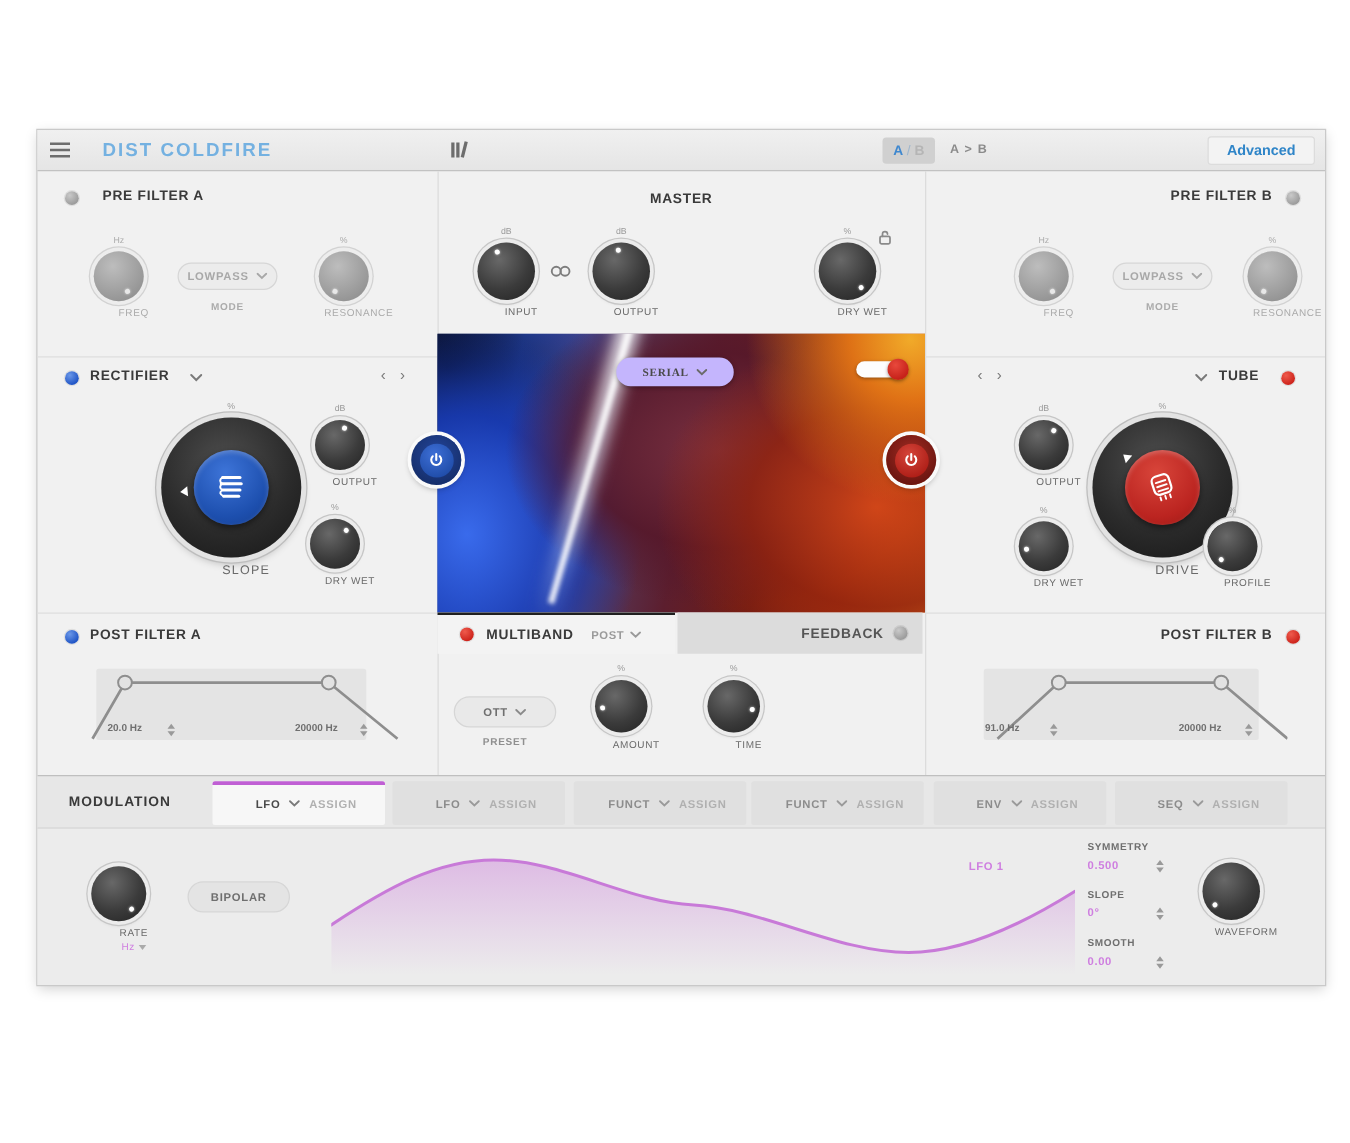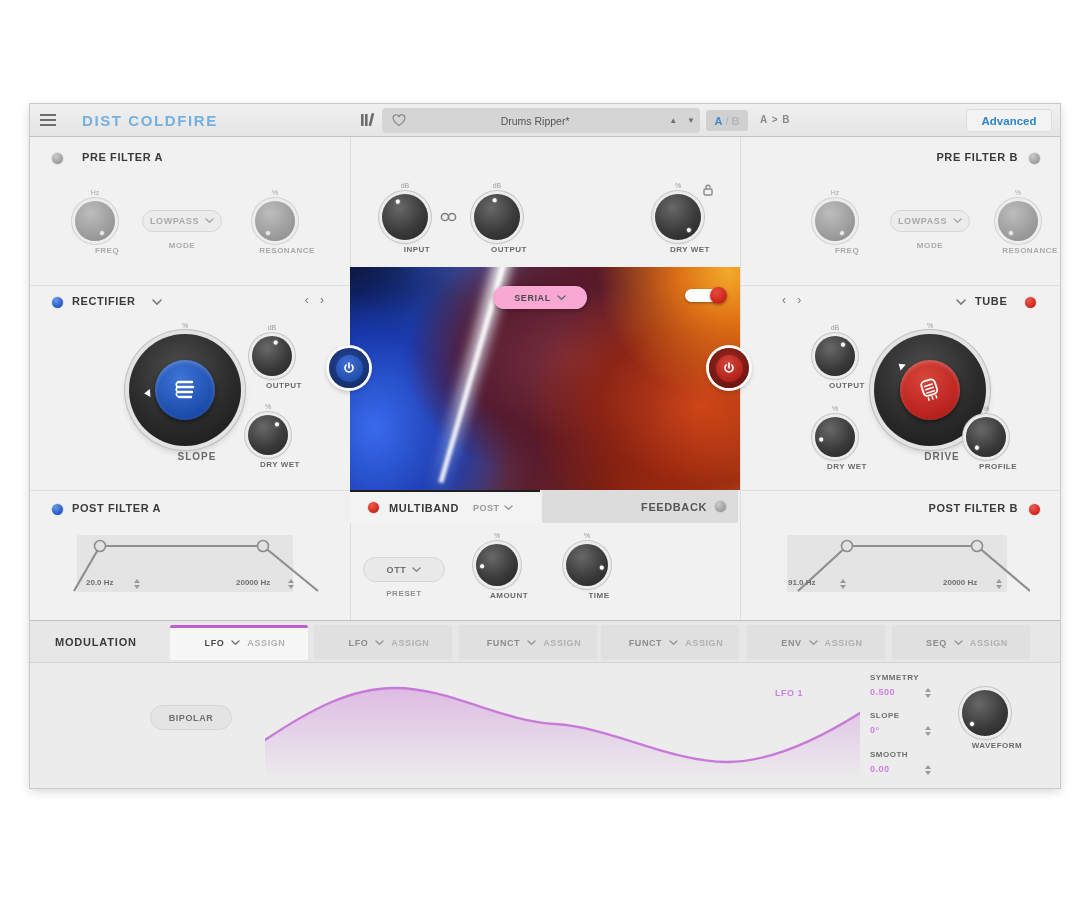--- a/index.html
+++ b/index.html
@@ -35,21 +35,21 @@
   .sec-title { font-size:11px; font-weight:bold; letter-spacing:0.6px; color:#3a3a3a; }
   .led { width:11px; height:11px; border-radius:50%; box-shadow:0 0 0 1px rgba(0,0,0,0.08); }
   .led.blue { background:radial-gradient(circle at 35% 30%, #6a97e8, #1d52c4 75%); }
   .led.red  { background:radial-gradient(circle at 35% 30%, #ef5a4c, #cc221a 75%); }
   .led.off  { background:radial-gradient(circle at 35% 30%, #c9c9c9, #9a9a9a 75%); }
   .arrows { font-size:12px; color:#7a7a7a; letter-spacing:4px; cursor:pointer; }
 
   
   .kwrap { position:absolute; width:90px; display:flex; flex-direction:column; align-items:center; }
   .kunit { font-size:7px; color:#9a9a9a; height:10px; line-height:10px; margin-bottom:3px; }
-  .klabel { font-size:8px; font-weight:bold; letter-spacing:0.5px; color:#6a6a6a; margin-top:5px; white-space:nowrap;margin-left:24px; }
+  .klabel { font-size:8px; font-weight:normal; letter-spacing:0.5px; color:#6a6a6a; margin-top:5px; white-space:nowrap;margin-left:24px; }
   .knob { position:relative; border-radius:50%; cursor:pointer;
           background:radial-gradient(circle at 38% 30%, #686868, #3b3b3b 55%, #252525 95%);
           box-shadow:0 0 0 3px #ececec, 0 0 0 4px #c6c6c6, 0 2px 4px rgba(0,0,0,.25); }
   .k40 { width:40px; height:40px; } .k42 { width:42px; height:42px; }
   .k44 { width:44px; height:44px; } .k46 { width:46px; height:46px; }
   .pointer { position:absolute; inset:0; transform:rotate(var(--a,0deg)); }
   .pointer::after { content:''; position:absolute; top:4px; left:50%; margin-left:-2px; width:4px; height:4px;
                     border-radius:50%; background:#fff; box-shadow:0 0 2px rgba(255,255,255,.8); }
   .dis .knob { background:radial-gradient(circle at 38% 30%, #bdbdbd, #9d9d9d 60%, #8a8a8a 95%);
                box-shadow:0 0 0 3px #ededed, 0 0 0 4px #d2d2d2, 0 1px 3px rgba(0,0,0,.15); }
@@ -88,22 +88,22 @@
       radial-gradient(circle at 97% 2%, rgba(243,174,42,.97) 0%, rgba(232,122,22,.9) 11%, rgba(232,122,22,0) 30%),
       radial-gradient(ellipse 58% 80% at 90% 62%, rgba(214,72,24,.92), rgba(148,36,14,.8) 45%, rgba(148,36,14,0) 78%),
       radial-gradient(ellipse 55% 70% at 58% 42%, rgba(124,50,66,.96), rgba(86,24,42,.9) 50%, rgba(86,24,42,0) 80%),
       radial-gradient(ellipse 46% 95% at 6% 72%, rgba(58,108,238,.96), rgba(24,58,178,.9) 45%, rgba(24,58,178,0) 78%),
       radial-gradient(ellipse 50% 60% at 2% 12%, rgba(8,14,40,.95), rgba(8,14,40,0) 62%),
       linear-gradient(102deg, #15265e 0%, #2b4fc0 16%, #563a5c 38%, #5c1e2e 52%, #6f1c14 68%, #a23110 84%, #cf641c 100%); }
   .bolt { position:absolute; left:112px; top:-20px; width:16px; height:260px; background:linear-gradient(to bottom,
           rgba(255,255,255,.95), rgba(215,228,255,.65) 60%, rgba(215,228,255,0)); filter:blur(6px); transform:rotate(16deg); }
   .bolt2 { position:absolute; left:120px; top:-10px; width:5px; height:230px; background:#fff; filter:blur(1.5px);
            transform:rotate(16deg); opacity:.9; }
-  #serial-pill { position:absolute; left:143px; top:19px; width:94px; height:23px; background:#f9a8d4; border:none;
-                 border-radius:12px; box-shadow:0 1px 4px rgba(0,0,0,.35); color:#4a4a4a; z-index:4; }
+  #serial-pill { position:absolute; left:143px; top:19px; width:94px; height:23px; background:#c4b5fd; border:none;
+                 border-radius:12px; box-shadow:0 1px 4px rgba(0,0,0,.35); color:#4a4a4a; z-index:4;font-family:Liberation Serif, serif; }
   #art-toggle { position:absolute; left:335px; top:21px; width:42px; height:15px; z-index:4; cursor:pointer; }
   #art-toggle .track { position:absolute; left:0; top:1px; width:34px; height:13px; background:#fdfdfd; border-radius:7px;
                        box-shadow:0 1px 3px rgba(0,0,0,.35); }
   #art-toggle .thumb { position:absolute; right:0; top:-1px; width:17px; height:17px; border-radius:50%;
                        background:radial-gradient(circle at 38% 30%, #e8493c, #c7221a 70%); box-shadow:0 1px 3px rgba(0,0,0,.4); }
   .pwr { position:absolute; width:40px; height:40px; border-radius:50%; z-index:5; cursor:pointer;
          box-shadow:0 0 0 3px #fafafa, 0 2px 6px rgba(0,0,0,.45); display:flex; align-items:center; justify-content:center; }
   .pwr .inner { width:27px; height:27px; border-radius:50%; display:flex; align-items:center; justify-content:center; }
   #pwr-blue { left:-21px; top:81px; background:radial-gradient(circle at 50% 38%, #24469c, #142c66 85%); }
   #pwr-blue .inner { background:radial-gradient(circle at 42% 32%, #3e6fd6, #1f4ca8 80%); }
@@ -146,28 +146,20 @@
         <i></i>
         <i></i>
         <i></i>
       </div>
     <div id="logo">DIST COLDFIRE</div>
     <svg id="libicon" viewBox="0 0 18 16">
       <rect x="1" y="2" width="2.6" height="12" fill="#6d6d6d"></rect>
       <rect x="5" y="2" width="2.6" height="12" fill="#6d6d6d"></rect>
       <rect x="10" y="1" width="2.6" height="13" fill="#6d6d6d" transform="rotate(14 11 8)"></rect>
     </svg>
-    <div id="preset-pill">
-      <svg id="heart" width="14" height="13" viewBox="0 0 14 13">
-        <path d="M7 11.6 C3 8.6 1.2 6.4 1.2 4.2 A2.8 2.8 0 0 1 7 3.2 A2.8 2.8 0 0 1 12.8 4.2 C12.8 6.4 11 8.6 7 11.6 Z" fill="none" stroke="#8b8b8b" stroke-width="1.2"></path>
-      </svg>
-      <span id="preset-name">Drums Ripper*</span>
-      <span class="navtri">▲</span>
-      <span class="navtri">▼</span>
-    </div>
     <div id="ab-pill">
       <span class="a">A</span>
       <span class="sep">/</span>
       <span class="b">B</span>
     </div>
     <span id="ab-copy">A &gt; B</span>
     <div id="advanced">Advanced</div>
   </div>
 
   <div class="vline" style="left:320px"></div>
@@ -197,20 +189,21 @@
     <div class="kwrap dis" style="left:200px;top:51px">
       <span class="kunit">%</span>
       <div class="knob k40">
           <div class="pointer" style="--a:-150deg"></div>
         </div>
       <span class="klabel">RESONANCE</span>
     </div>
   </div>
 
   <div class="sec" style="left:320px;top:33px;width:390px;height:130px">
+    <span class="sec-title" style="position:absolute;left:0;right:0;top:16px;text-align:center">MASTER</span>
     <div class="kwrap" style="left:10px;top:44px">
       <span class="kunit">dB</span>
       <div class="knob k46">
           <div class="pointer" style="--a:-25deg"></div>
         </div>
       <span class="klabel">INPUT</span>
     </div>
     <svg style="position:absolute;left:90px;top:74px" width="17" height="12" viewBox="0 0 17 12">
       <circle cx="5" cy="6" r="3.6" class="icon-stroke"></circle>
         <circle cx="12" cy="6" r="3.6" class="icon-stroke"></circle>
@@ -497,20 +490,30 @@
     <div class="modtab" style="left:862px">
       <span class="mt-name">SEQ</span>
       <svg width="9" height="6" viewBox="0 0 9 6">
           <path d="M1 1 L4.5 4.3 L8 1" fill="none" stroke="#9a9a9a" stroke-width="1.5" stroke-linecap="round"></path>
         </svg>
       <span class="mt-assign">ASSIGN</span>
     </div>
   </div>
 
   <div id="modcontent">
+    <div class="kwrap" style="left:20px;top:30px">
+      <div class="knob k44">
+          <div class="pointer" style="--a:140deg"></div>
+        </div>
+      <span class="klabel">RATE</span>
+      <span class="klabel pinktext" style="margin-top:2px;display:flex;align-items:center;gap:3px">
+        <span>Hz</span>
+        <i style="display:inline-block;width:0;height:0;border-left:3px solid transparent;border-right:3px solid transparent;border-top:4px solid #aaa"></i>
+      </span>
+    </div>
     <div id="bipolar" class="pill" style="color:#6f6f6f;background:#e4e4e4">BIPOLAR</div>
 
     <svg style="position:absolute;left:235px;top:12px" width="595" height="105" viewBox="0 0 595 105">
       <defs>
         <linearGradient id="wgrad" x1="0" y1="0" x2="0" y2="1">
           <stop offset="0" stop-color="rgba(204,128,218,0.45)"></stop>
           <stop offset="1" stop-color="rgba(204,128,218,0)"></stop>
         </linearGradient>
       </defs>
       <path d="M0,65 C45,35 85,13 130,13 C185,13 235,46 290,49 C345,52 405,87 462,87 C510,87 560,60 595,38 L595,105 L0,105 Z" fill="url(#wgrad)" stroke="none"></path>

